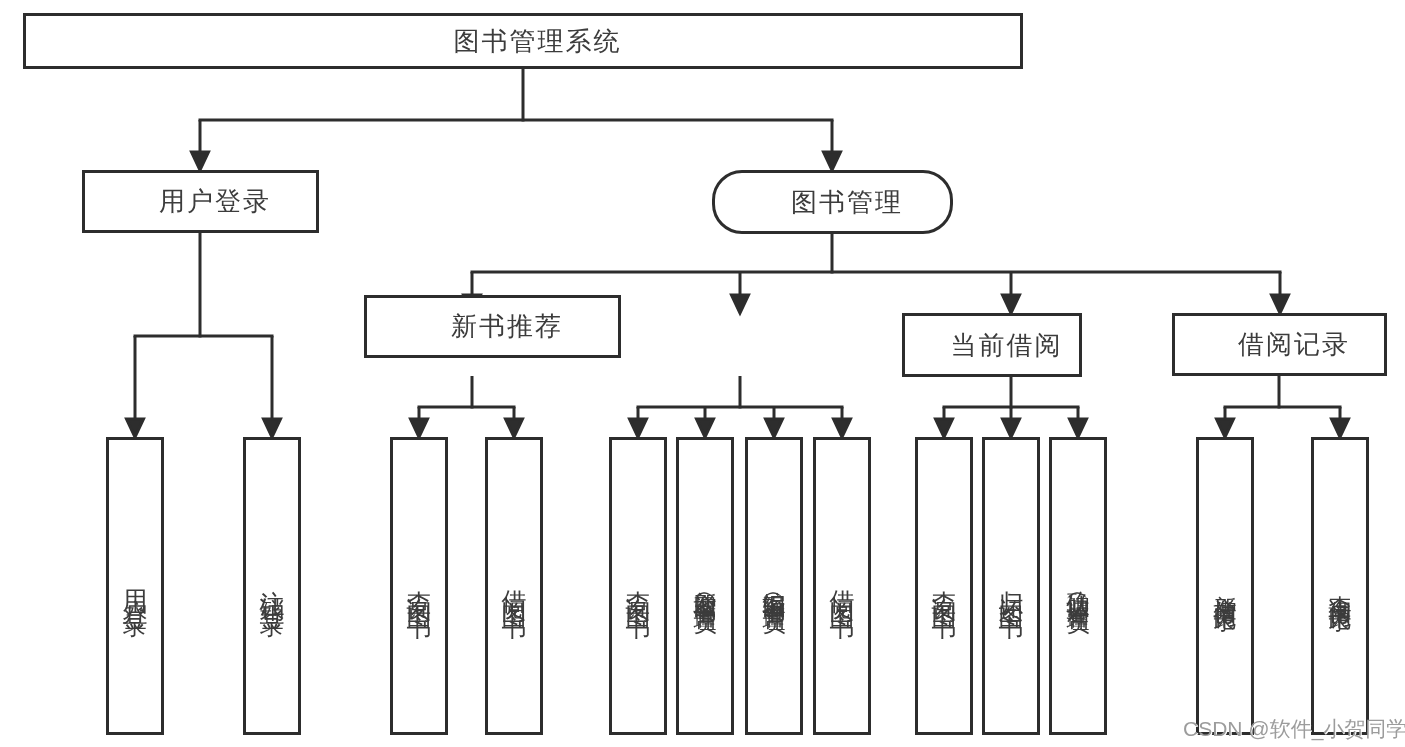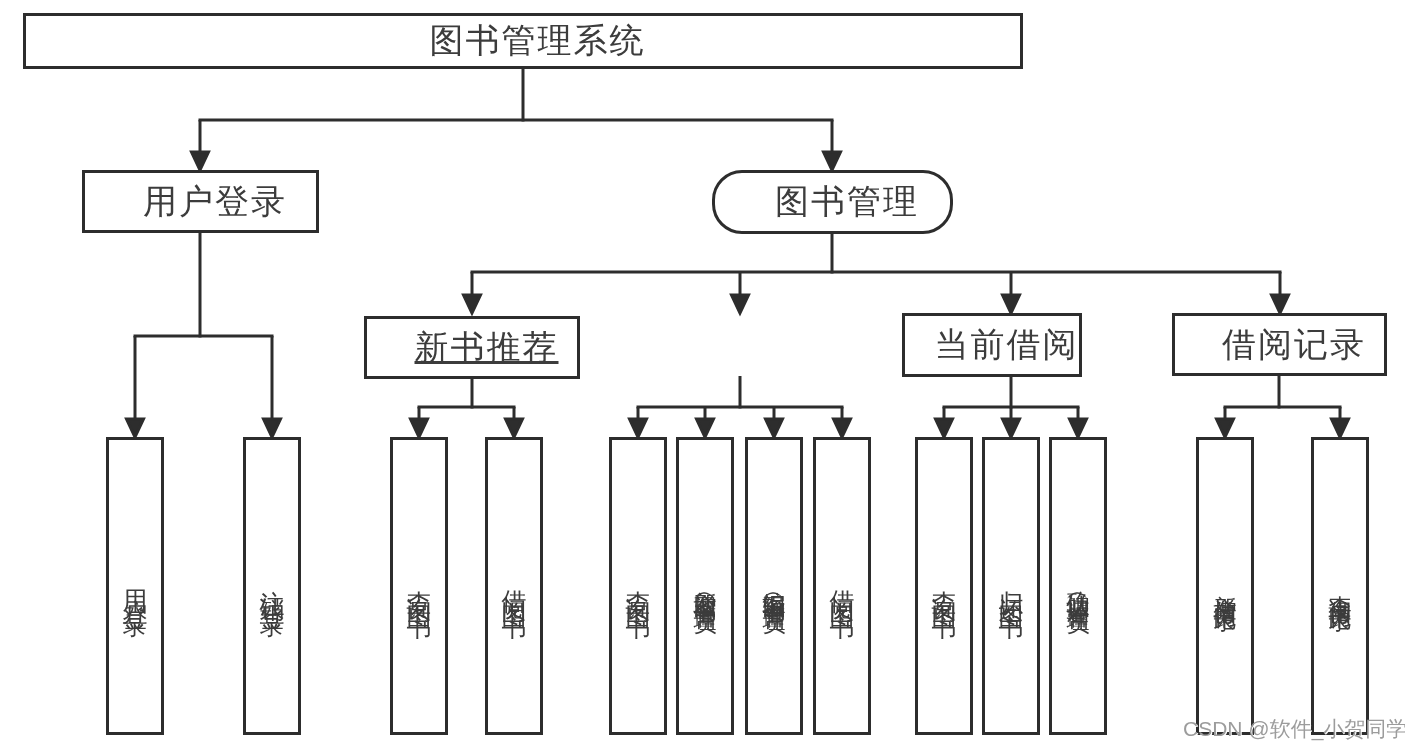--- a/index.html
+++ b/index.html
@@ -15,21 +15,21 @@
   .node {
     position: absolute;
     box-sizing: border-box;
     border: 3px solid #2d2d2d;
     background: #ffffff;
     display: flex;
     align-items: center;
     justify-content: center;
     color: #3c3c3c;
   }
-  .hbox { font-size: 34px; letter-spacing: 2px; white-space: nowrap; padding-left: 29px; }
+  .hbox { font-size: 26px; letter-spacing: 2px; white-space: nowrap; padding-left: 29px; }
   .vbox {
     writing-mode: vertical-rl;
     text-orientation: upright;
     font-size: 25px;
     letter-spacing: 8px;
     line-height: 1;
   }
   .vbox.tight { font-size: 23px; letter-spacing: 3px; }
   .watermark {
     position: absolute;
@@ -127,21 +127,21 @@
     <span>图书管理系统</span>
   </div>
 
   <div class="node hbox" style="left:82px; top:170px; width:237px; height:63px;">
     <span>用户登录</span>
   </div>
   <div class="node hbox" style="left:712px; top:170px; width:241px; height:64px;border-radius:30px;">
     <span>图书管理</span>
   </div>
 
-  <div class="node hbox" style="left:364px; top:316px; width:216px; height:63px;text-decoration:underline;">
+  <div class="node hbox" style="left:364px; top:295px; width:257px; height:63px;">
     <span>新书推荐</span>
   </div>
   <div class="node hbox" style="left:902px; top:313px; width:180px; height:64px;">
     <span>当前借阅</span>
   </div>
   <div class="node hbox" style="left:1172px; top:313px; width:215px; height:63px;justify-content:center;">
     <span>借阅记录</span>
   </div>
 
   <div class="node vbox" style="left:106px; top:437px; width:58px; height:298px;">

